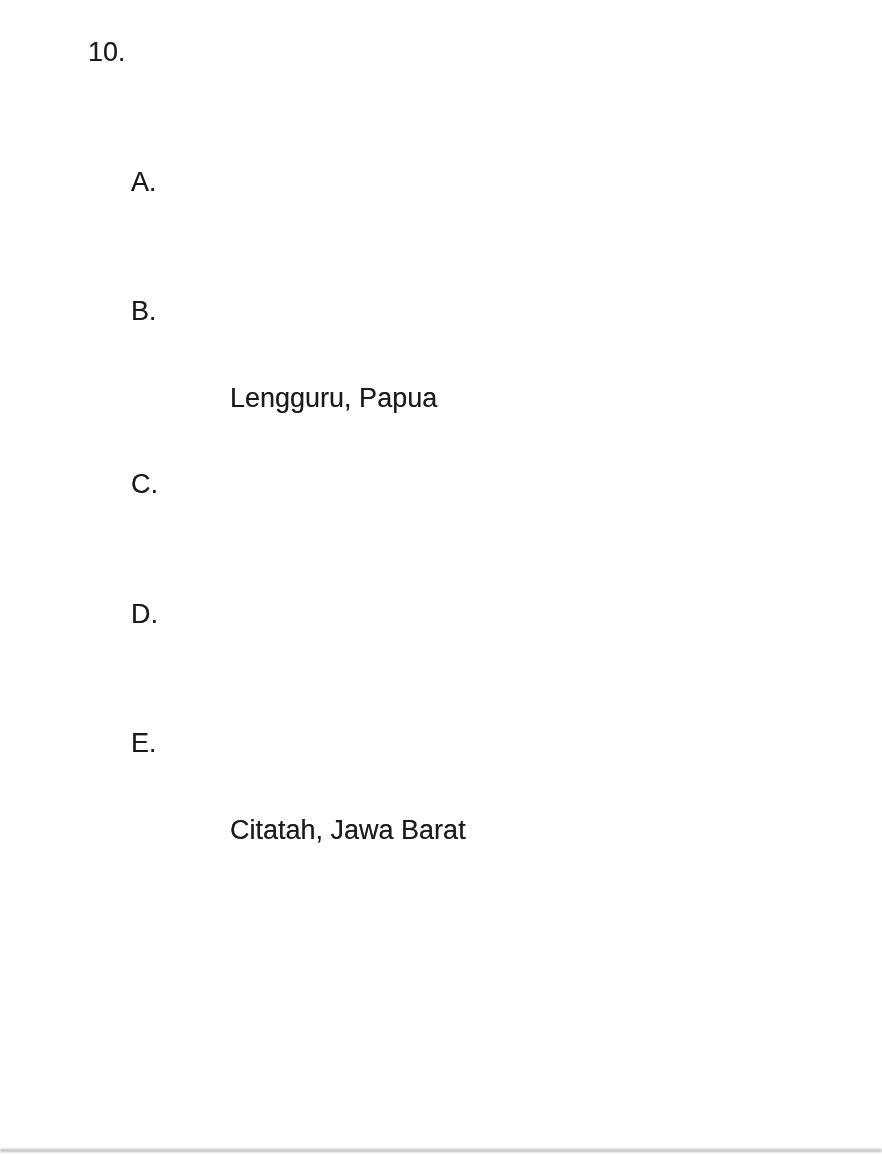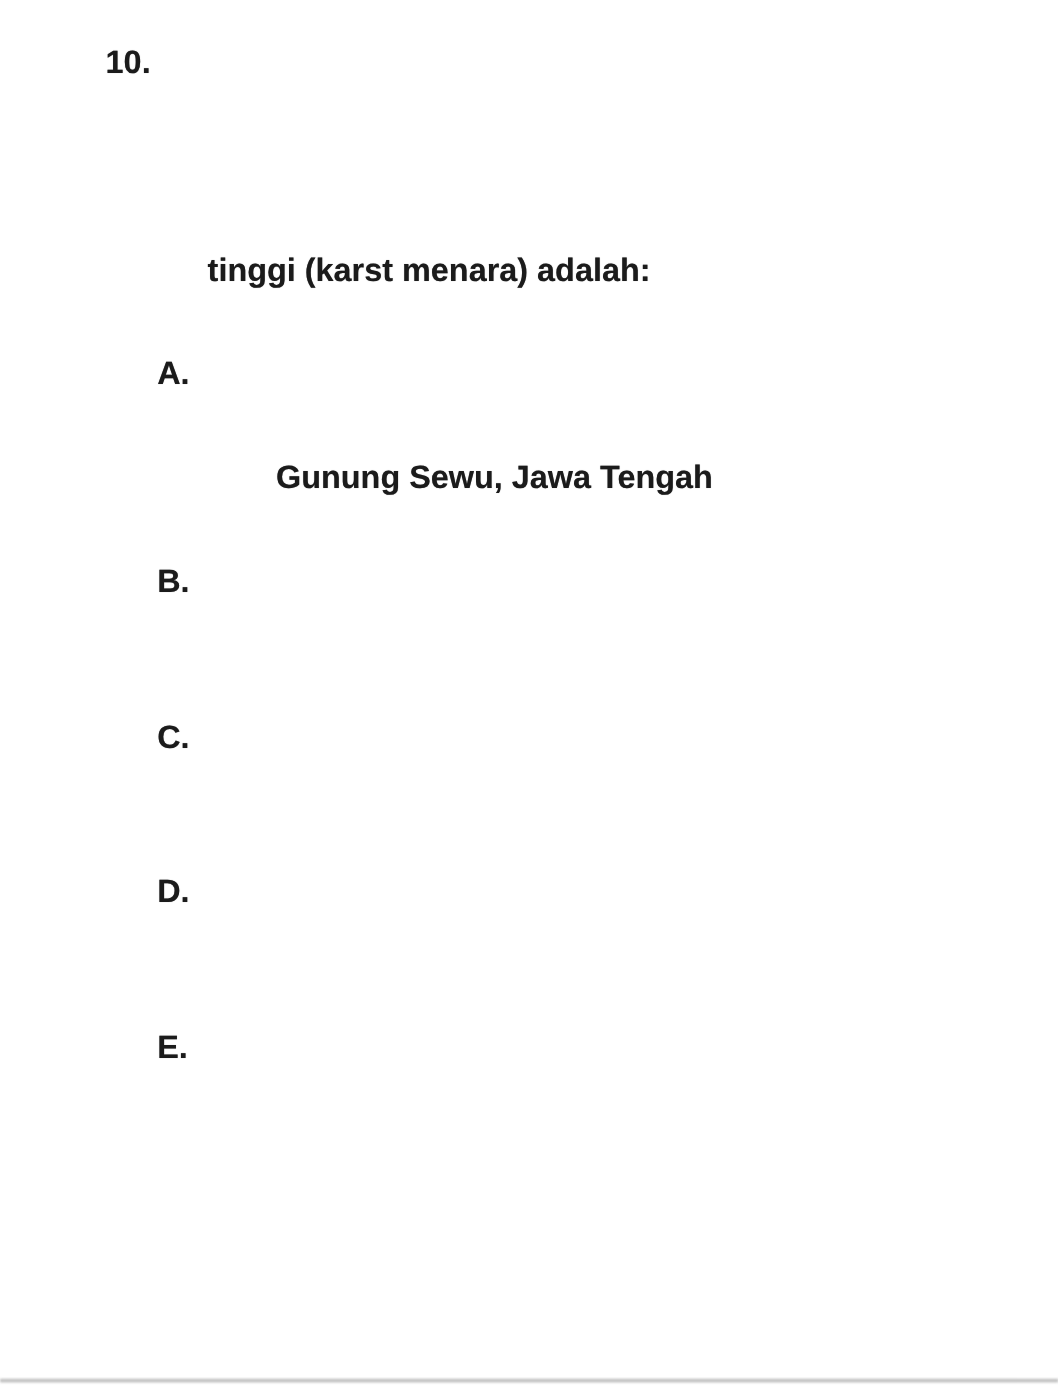--- a/index.html
+++ b/index.html
@@ -10,21 +10,21 @@
   .page {
     position: relative;
     width: 882px;
     height: 1155px;
     box-sizing: border-box;
     padding-top: 31px;
     overflow: hidden;
     background: #ffffff;
     font-family: "Liberation Sans", sans-serif;
     font-size: 27px;
-    font-weight: 700;
+    font-weight: 400;
     color: #1b1b1b;
     text-shadow: 0 0 0.6px rgba(0,0,0,0.55); 
   }
   .tline {
     position: relative;
     line-height: 43.2px;
     white-space: pre; 
   }
   .q-text-line { padding-left: 128px; }
   .q-num {
@@ -51,45 +51,43 @@
 </style>
 </head>
 <body>
 
 <div class="page">
 
   <section class="question">
     <div class="tline q-text-line">
       <span class="q-num">10.</span>
     </div>
-    <div class="tline q-text-line">
-      <span>tinggi (karst menara) adalah:</span>
-    </div>
     <div class="option">
       <div class="tline opt-line">
         <span class="opt-letter">A.</span>
-        <span>Gunung Sewu, Jawa Tengah</span>
       </div>
     </div>
     <div class="option">
       <div class="tline opt-line">
         <span class="opt-letter">B.</span>
+        <span>Lengguru, Papua</span>
       </div>
     </div>
     <div class="option">
       <div class="tline opt-line">
         <span class="opt-letter">C.</span>
       </div>
     </div>
     <div class="option">
       <div class="tline opt-line">
         <span class="opt-letter">D.</span>
       </div>
     </div>
     <div class="option">
       <div class="tline opt-line">
         <span class="opt-letter">E.</span>
+        <span>Citatah, Jawa Barat</span>
       </div>
     </div>
   </section>
 
   <div class="bottom-edge"></div>
 </div>
 
 </body></html>

